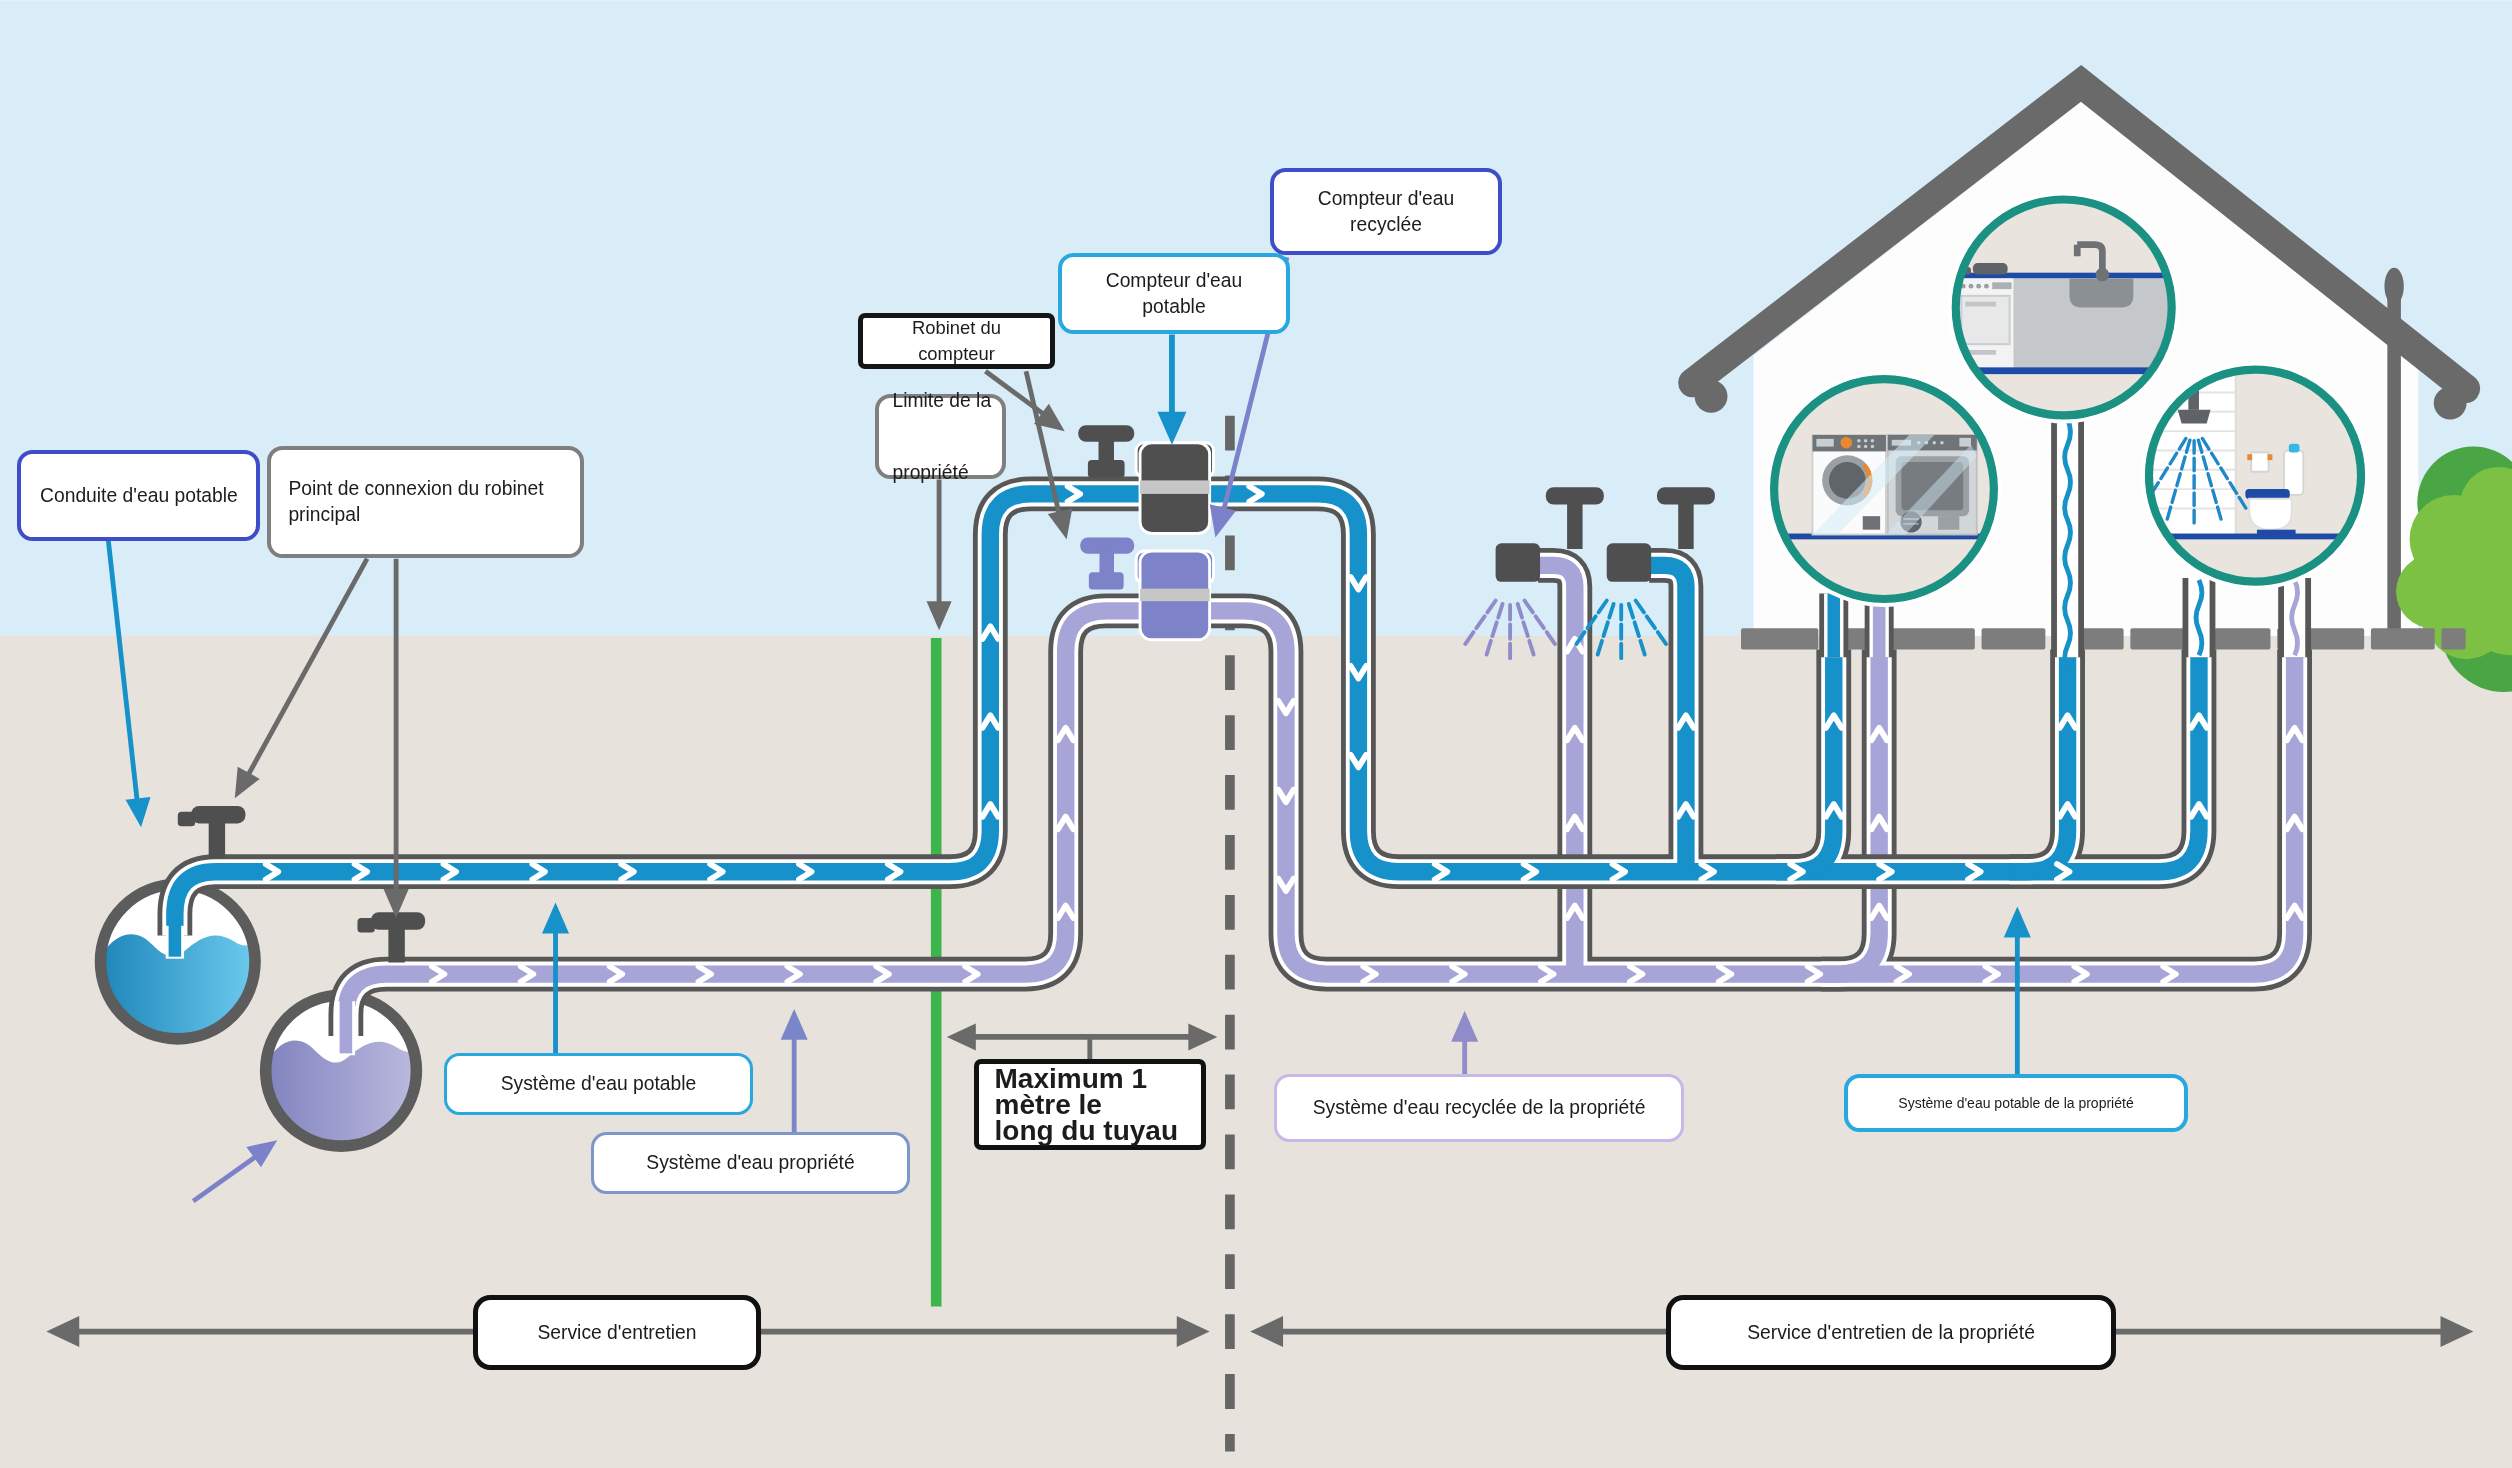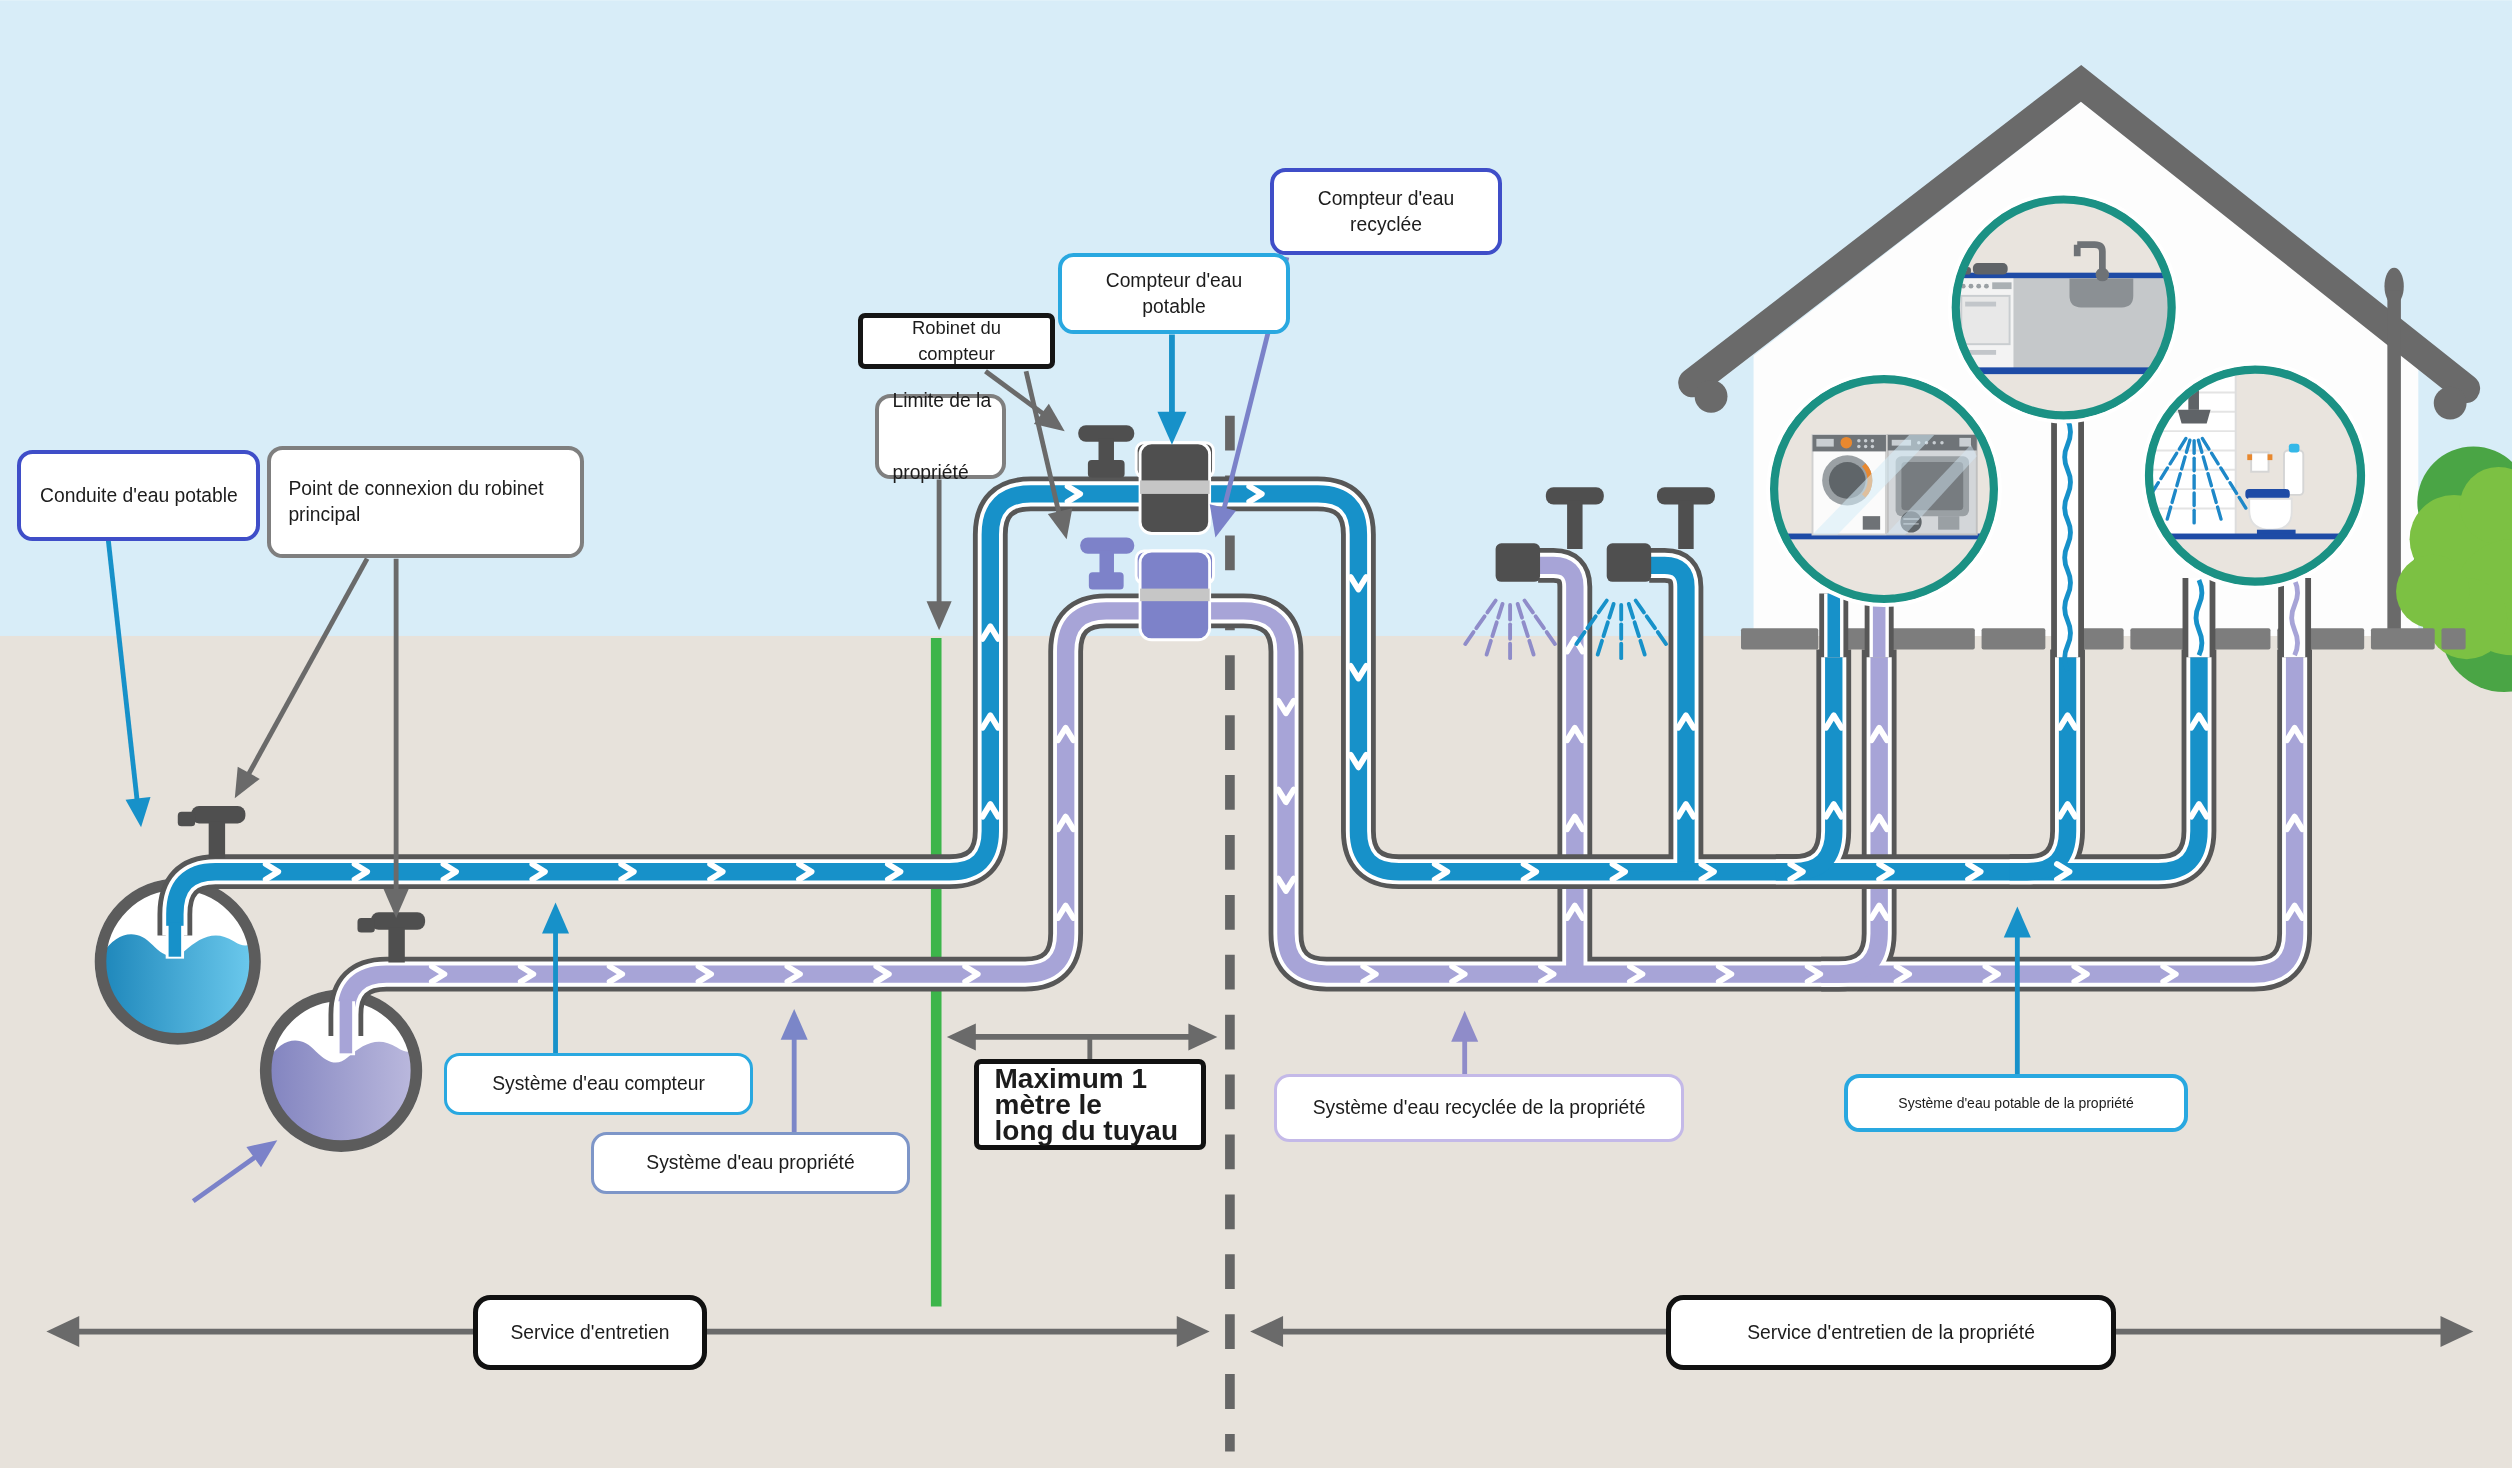--- a/index.html
+++ b/index.html
@@ -496,41 +496,41 @@
 
 <div class="label" style="left: 1058px; top: 253px; width: 232px; height: 81px; border-color: rgb(41, 168, 224);">
   <div>Compteur d'eau potable</div>
 </div>
 
 <div class="label" style="left: 1270px; top: 168px; width: 232px; height: 87px; border-color: rgb(63, 78, 200);">
   <div>Compteur d'eau recyclée</div>
 </div>
 
 <div class="label" style="left: 444px; top: 1053px; width: 309px; height: 62px; border-width: 3.9px; border-color: rgb(41, 168, 224);">
-  <div>Système d'eau compteur</div>
+  <div>Système d'eau potable</div>
 </div>
 
 <div class="label" style="left: 591px; top: 1132px; width: 319px; height: 62px; border-width: 3.9px; border-color: rgb(126, 150, 200);">
   <div>Système d'eau propriété</div>
 </div>
 
 <div class="label left black bold" style="left: 974px; top: 1059px; width: 232px; height: 91px; padding-left: 15.5px; border-color: rgb(17, 17, 17);">
       <div>Maximum 1 mètre le</div>
       <div>long du tuyau</div>
     </div>
 
 <div class="label" style="left: 1274px; top: 1074px; width: 410px; height: 68px; border-width: 3.9px; border-color: rgb(196, 185, 232);">
   <div>Système d'eau recyclée de la propriété</div>
 </div>
 
 <div class="label" style="left: 1844px; top: 1074px; width: 344px; height: 58px; font-size: 14px; border-color: rgb(41, 168, 224);">
   <div>Système d'eau potable de la propriété</div>
 </div>
 
-<div class="label black" style="left: 473px; top: 1295px; width: 234px; height: 75px; border-radius: 17.4px; border-color: rgb(17, 17, 17);">
+<div class="label black" style="left: 473px; top: 1295px; width: 288px; height: 75px; border-radius: 17.4px; border-color: rgb(17, 17, 17);">
   <div>Service d'entretien</div>
 </div>
 
 <div class="label black" style="left: 1666px; top: 1295px; width: 450px; height: 75px; border-radius: 17.4px; border-color: rgb(17, 17, 17);">
   <div>Service d'entretien de la propriété</div>
 </div>
 </div>
 
 
 </body></html>

